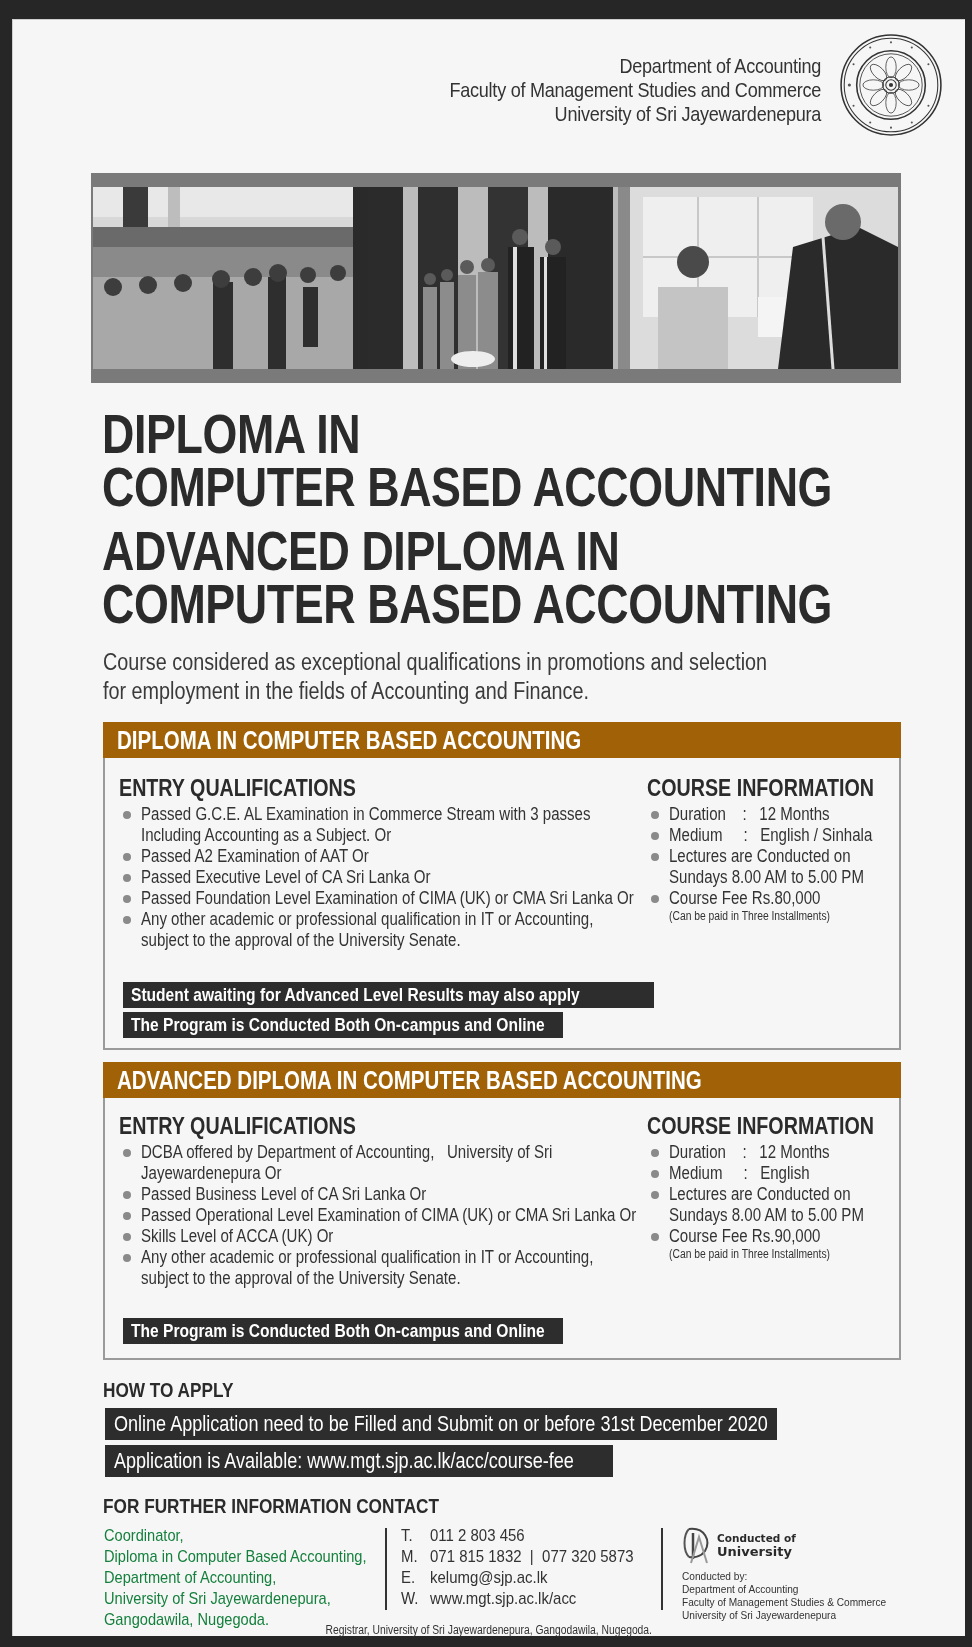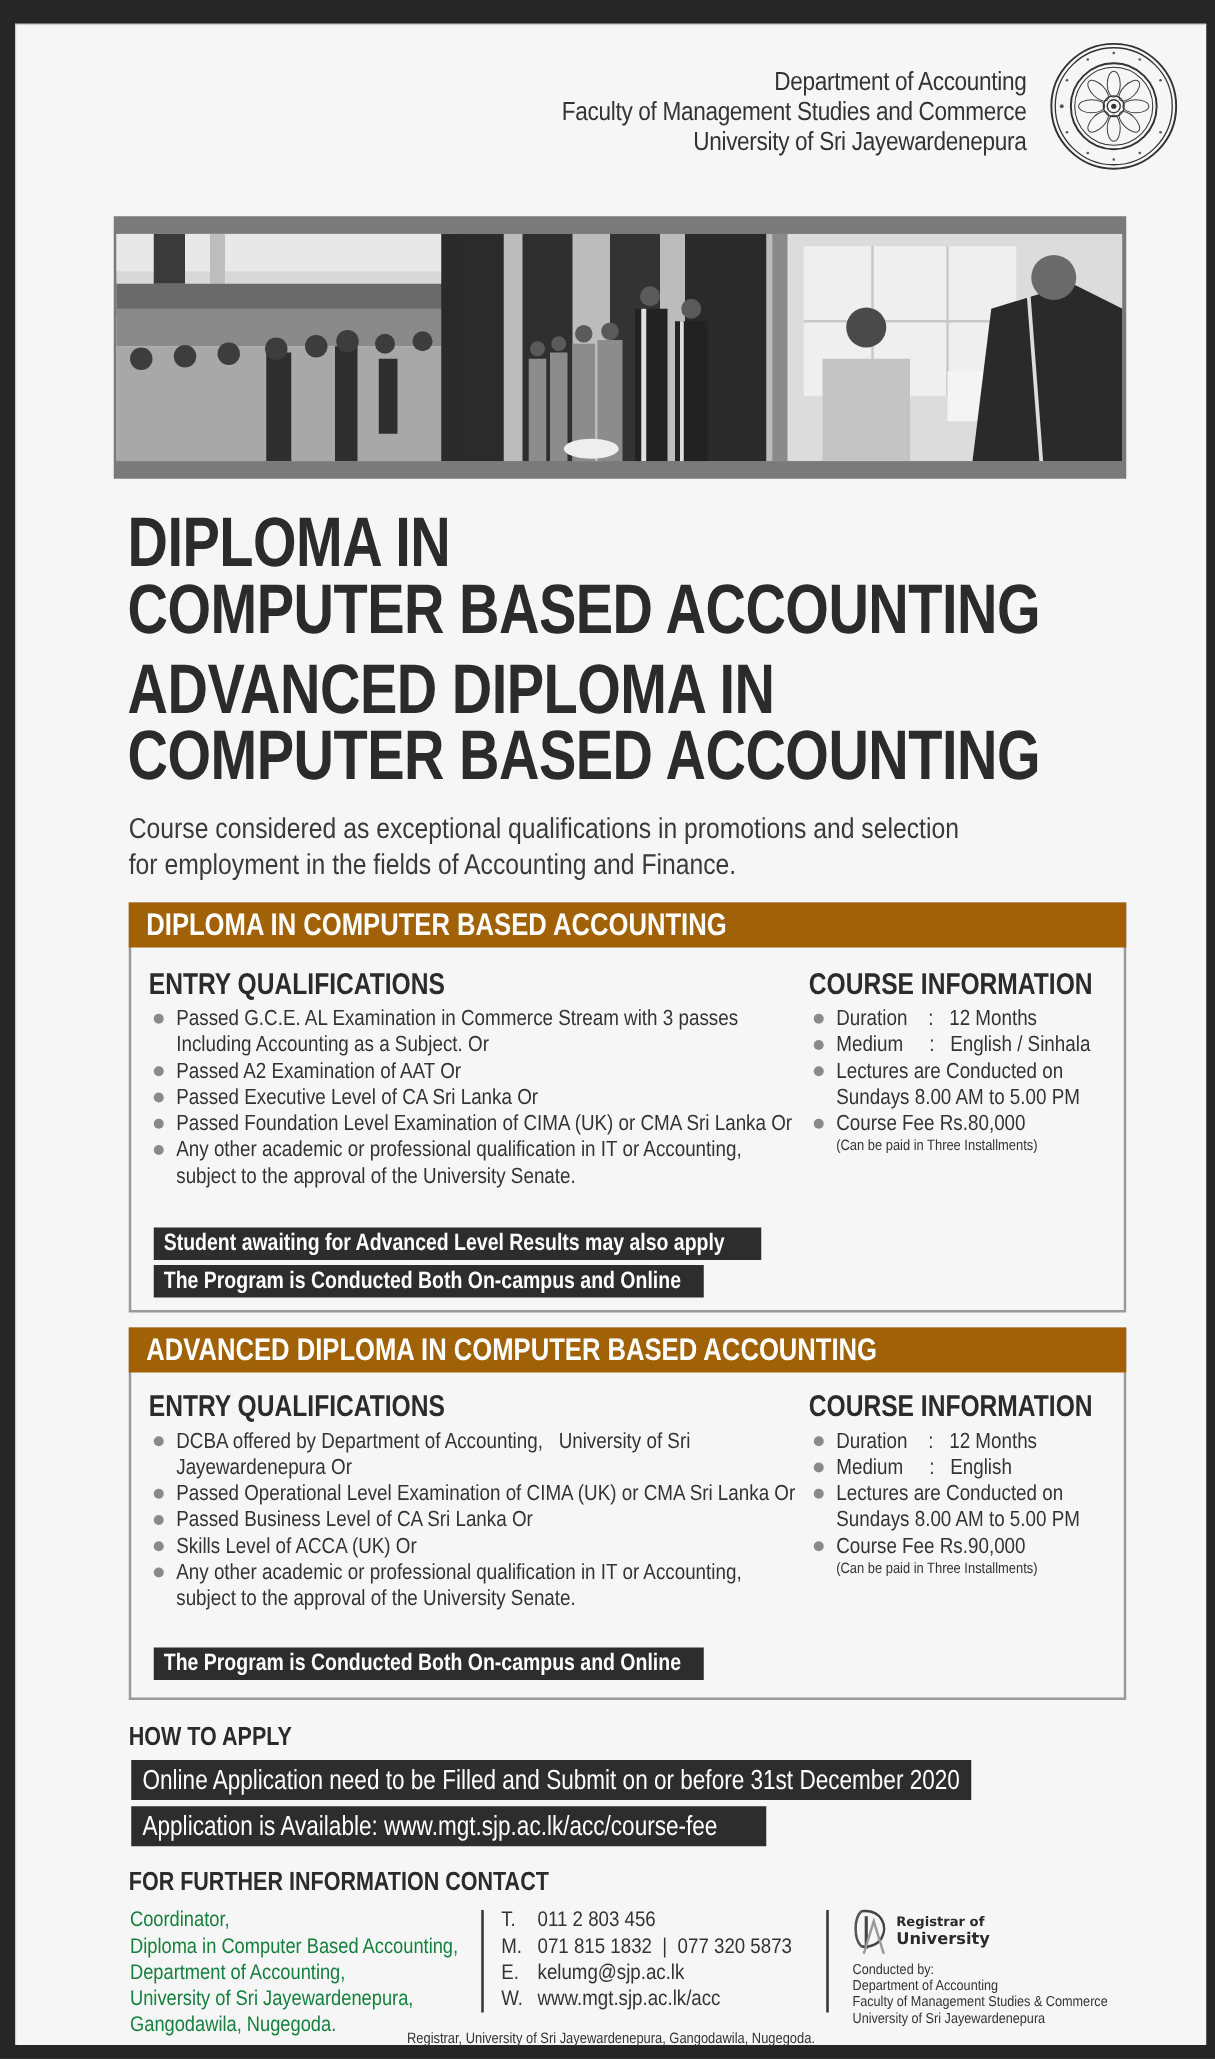--- a/index.html
+++ b/index.html
@@ -238,39 +238,39 @@
   <div class="section" style="top:702px; height:328px;">
     <div class="section-bar"><span>DIPLOMA IN COMPUTER BASED  ACCOUNTING</span></div>
     <div class="col-h" style="left:14px; top:50px;">ENTRY QUALIFICATIONS</div>
     <ul class="blist" style="left:14px; top:80px;">
       <li><span class="t"><span>Passed G.C.E. AL Examination in Commerce Stream with 3 passes</span><br><span>Including Accounting as a Subject. Or</span></span></li>
       <li><span class="t">Passed A2 Examination of AAT Or</span></li>
       <li><span class="t">Passed Executive Level of CA Sri Lanka Or</span></li>
       <li><span class="t">Passed Foundation Level Examination of CIMA (UK) or CMA Sri Lanka  Or</span></li>
       <li><span class="t"><span>Any other academic or professional qualification in IT or Accounting,</span><br><span>subject to the approval of the University Senate.</span></span></li>
     </ul>
-    <div class="dark-band" style="left:18px; top:258px; width:486px;text-align:right;"><span>Student awaiting for Advanced Level Results may also apply</span></div>
+    <div class="dark-band" style="left:18px; top:258px; width:531px;text-align:right;"><span>Student awaiting for Advanced Level Results may also apply</span></div>
     <div class="dark-band" style="left:18px; top:288px; width:440px;"><span>The Program is Conducted Both On-campus and Online</span></div>
 
     <div class="col-h" style="left:542px; top:50px;">COURSE INFORMATION</div>
     <ul class="blist" style="left:542px; top:80px;">
       <li><span class="t" style="white-space:pre">Duration    :   12 Months</span></li>
       <li><span class="t" style="white-space:pre">Medium     :   English / Sinhala</span></li>
       <li><span class="t"><span>Lectures are Conducted on</span><br><span>Sundays 8.00 AM to 5.00 PM</span></span></li>
       <li><span class="t"><span>Course Fee Rs.80,000</span><span class="small">(Can be paid in Three Installments)</span></span></li>
     </ul>
   </div>
 
   <div class="section" style="top:1042px; height:298px;">
     <div class="section-bar"><span>ADVANCED DIPLOMA IN COMPUTER BASED  ACCOUNTING</span></div>
     <div class="col-h" style="left:14px; top:48px;">ENTRY QUALIFICATIONS</div>
     <ul class="blist" style="left:14px; top:78px;">
       <li><span class="t"><span style="white-space:pre">DCBA offered by Department of Accounting,   University of Sri</span><br><span>Jayewardenepura Or</span></span></li>
+      <li><span class="t">Passed Business Level of CA Sri Lanka Or</span></li>
       <li><span class="t">Passed Operational Level Examination of CIMA (UK) or CMA Sri Lanka  Or</span></li>
-      <li><span class="t">Passed Business Level of CA Sri Lanka Or</span></li>
       <li><span class="t">Skills Level of ACCA (UK) Or</span></li>
       <li><span class="t"><span>Any other academic or professional qualification in IT or Accounting,</span><br><span>subject to the approval of the University Senate.</span></span></li>
     </ul>
     <div class="dark-band" style="left:18px; top:254px; width:440px;"><span>The Program is Conducted Both On-campus and Online</span></div>
 
     <div class="col-h" style="left:542px; top:48px;">COURSE INFORMATION</div>
     <ul class="blist" style="left:542px; top:78px;">
       <li><span class="t" style="white-space:pre">Duration    :   12 Months</span></li>
       <li><span class="t" style="white-space:pre">Medium     :   English</span></li>
       <li><span class="t"><span>Lectures are Conducted on</span><br><span>Sundays 8.00 AM to 5.00 PM</span></span></li>
@@ -311,21 +311,21 @@
   </div>
   <div class="vline" style="left:648px; top:1508px; height:82px;"></div>
 
   <div class="dept-logo">
     <svg class="mono" viewBox="0 0 36 40">
       <path d="M8 4 C2 10 2 26 8 32" fill="none" stroke="#555" stroke-width="2"></path>
       <path d="M8 4 C24 2 30 16 24 26 C20 32 12 33 8 32" fill="none" stroke="#444" stroke-width="2"></path>
       <path d="M12 8 L12 34" stroke="#444" stroke-width="2.5"></path>
       <path d="M10 38 L18 12 L26 38" fill="none" stroke="#999" stroke-width="2"></path>
     </svg>
-    <div class="l1">Registrar of</div>
+    <div class="l1">Conducted of</div>
     <div class="l2">University</div>
   </div>
   <div class="conducted">
     <div>Conducted by:</div>
     <div>Department of Accounting</div>
     <div>Faculty of Management Studies &amp; Commerce</div>
     <div>University  of Sri Jayewardenepura</div>
   </div>
 
   <div class="footer"><span>Registrar, University of Sri Jayewardenepura, Gangodawila, Nugegoda.</span></div>

